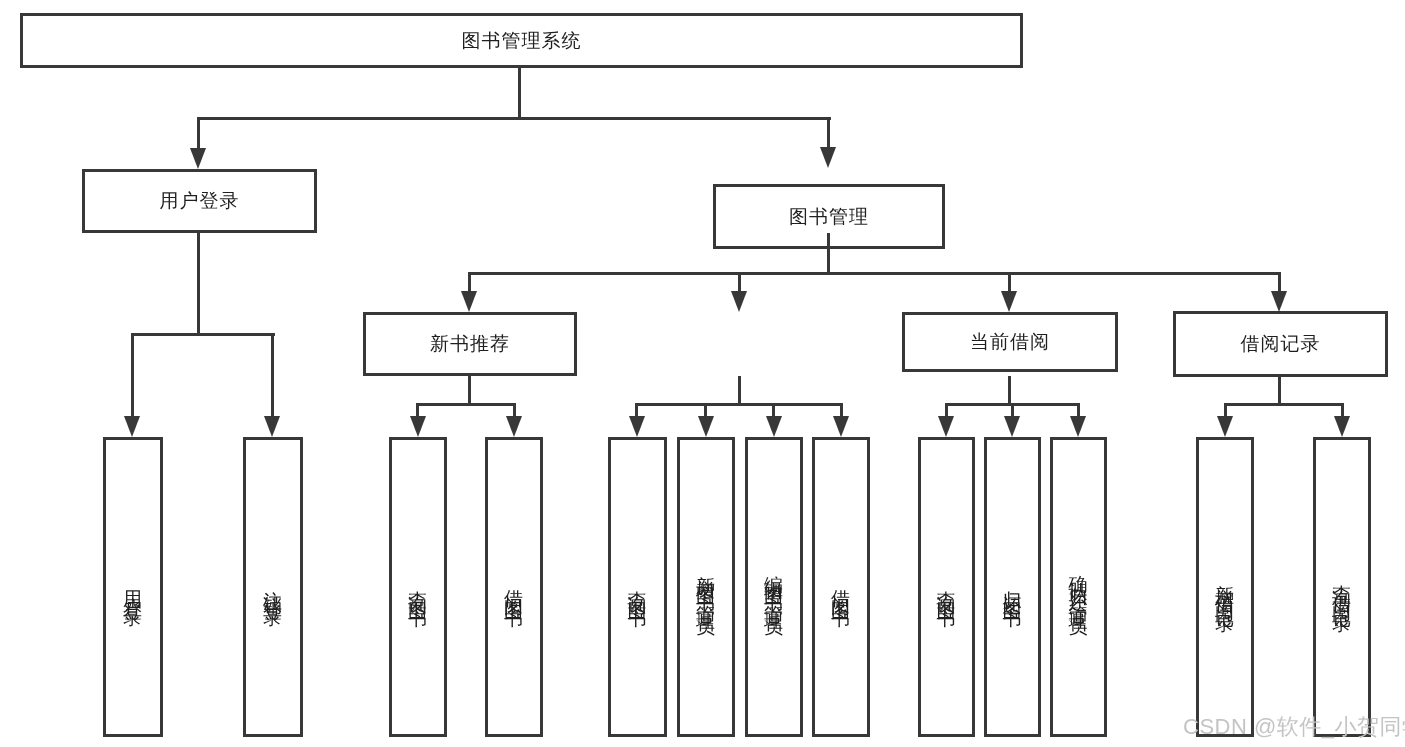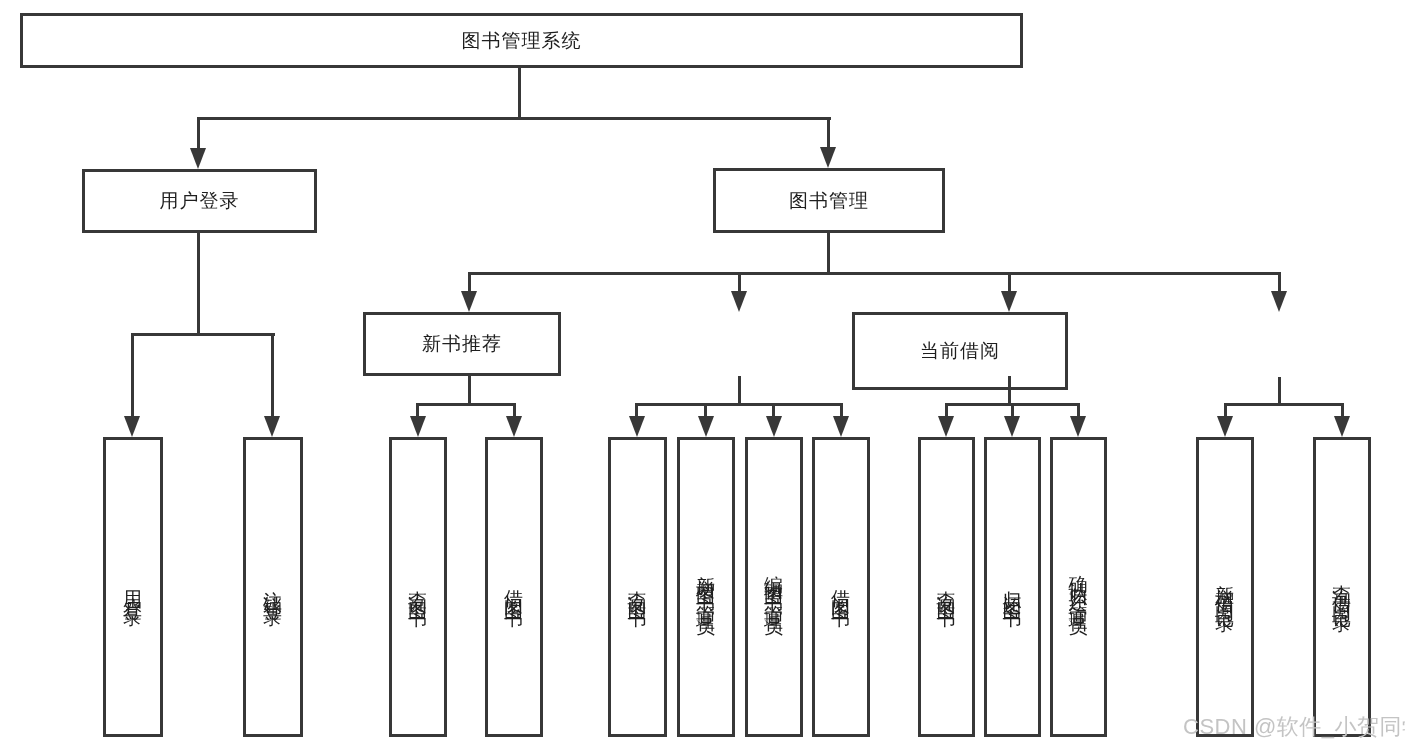--- a/index.html
+++ b/index.html
@@ -35,33 +35,36 @@
 <div id="stage">
 
   <div class="box hnode" style="left:20px;top:13px;width:1003px;height:55px;">
     <span>图书管理系统</span>
   </div>
 
   <div class="box hnode" style="left:82px;top:169px;width:235px;height:64px;">
     <span>用户登录</span>
   </div>
 
-  <div class="box hnode" style="left:713px;top:168px;width:232px;height:65px;">
+  <div class="box hnode" style="left:713px;top:184px;width:232px;height:65px;">
     <span>图书管理</span>
   </div>
 
-  <div class="box hnode" style="left:363px;top:312px;width:198px;height:64px;">
+  <div class="box hnode" style="left:363px;top:312px;width:214px;height:64px;">
     <span>新书推荐</span>
   </div>
 
 
-  <div class="box hnode" style="left:852px;top:312px;width:216px;height:78px;">
+  <div class="box hnode" style="left:902px;top:312px;width:216px;height:60px;">
     <span>当前借阅</span>
   </div>
 
+  <div class="box hnode" style="left:1173px;top:311px;width:215px;height:66px;">
+    <span>借阅记录</span>
+  </div>
 
   <div class="box leaf" style="left:103px;width:60px;">
     <span class="vtext">用户登录</span>
   </div>
   <div class="box leaf" style="left:243px;width:60px;">
     <span class="vtext">注销登录</span>
   </div>
 
   <div class="box leaf" style="left:389px;width:58px;">
     <span class="vtext">查询图书</span>

